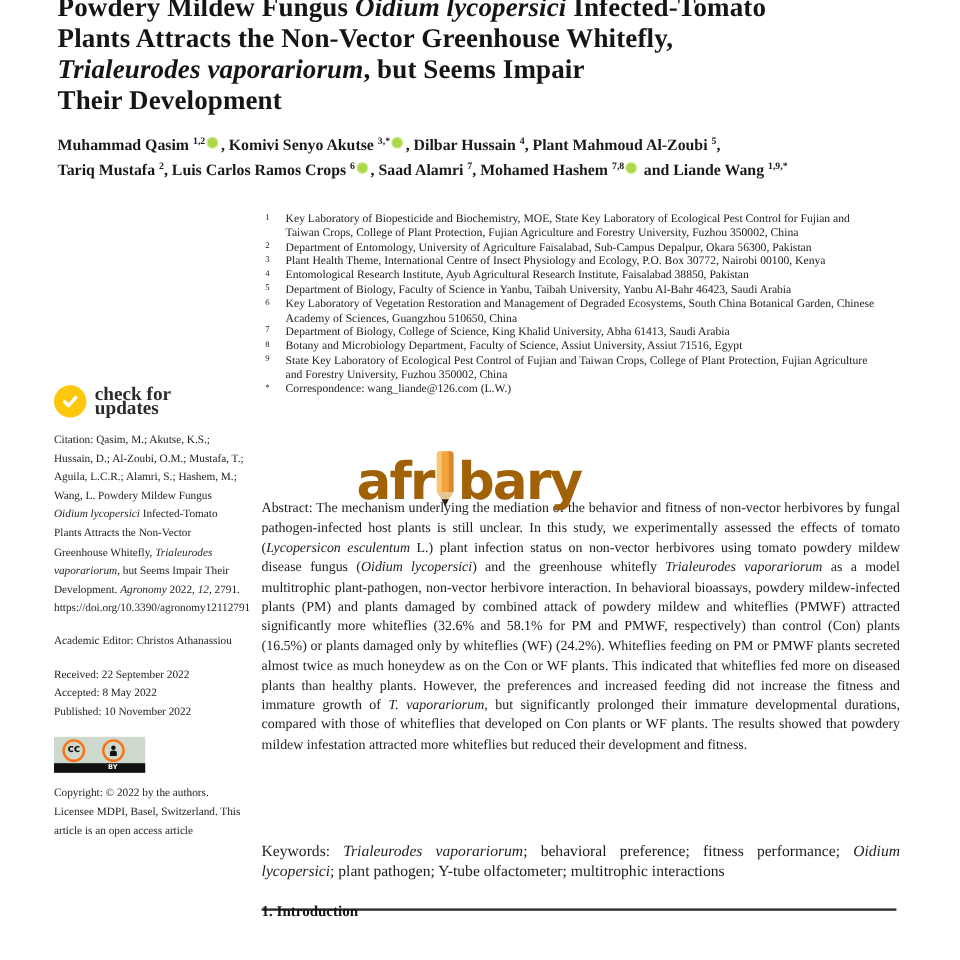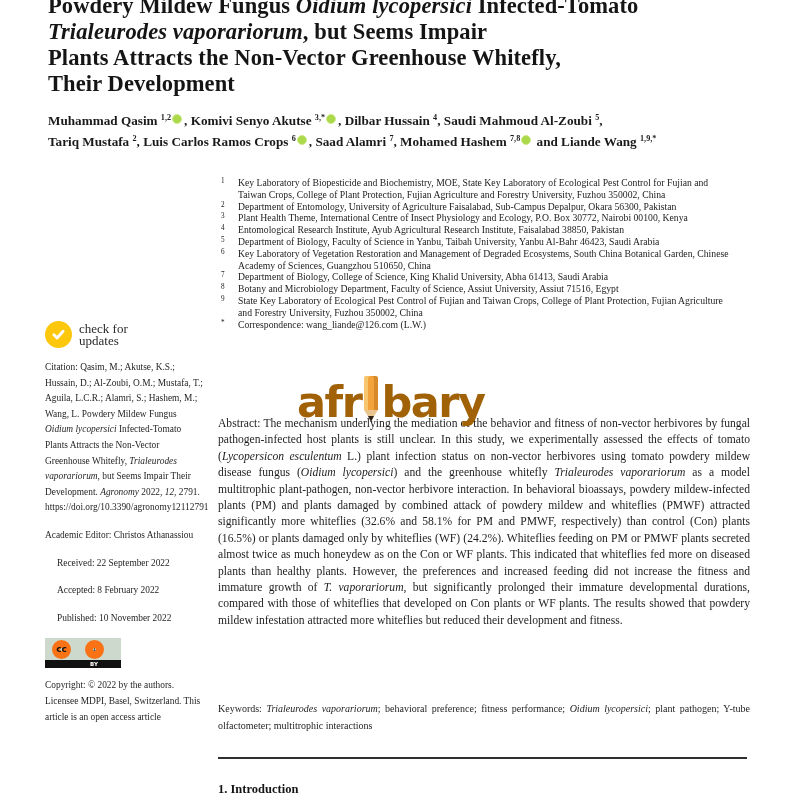--- a/index.html
+++ b/index.html
@@ -23,40 +23,40 @@
   .orcid { display:inline-block; width:10px; height:10px; border-radius:50%;
            background:#abd949; border:1.5px solid #cdeb8b; vertical-align:1px; margin:0 2px 0 1px; }
 
   
   .affs { position:absolute; left:219px; top:177px; width:512px; font-size:9.7px; line-height:11.8px; color:#222; }
   .aff-row { display:grid; grid-template-columns:15px 1fr; column-gap:4px; }
   .aff-m { font-size:7.2px; position:relative; top:-1px; padding-left:2px; }
 
   
   .abstract { position:absolute; left:218px; top:416px; width:532px; font-size:11.6px; line-height:16.4px; text-align:justify; color:#1d1d1d; }
-  .keywords { position:absolute; left:218px; top:700px; width:532px; font-size:10px; line-height:17px; text-align:justify; color:#1d1d1d; }
+  .keywords { position:absolute; left:218px; top:700px; width:532px; font-size:13px; line-height:17px; text-align:justify; color:#1d1d1d; }
   .divider  { position:absolute; left:218px; top:757px; width:529px; height:2px; background:#2f2f2f; }
-  .intro    { position:absolute; left:218px; top:782px; font-size:12.5px; font-weight:bold; color:#151515; }
+  .intro    { position:absolute; left:218px; top:752px; font-size:12.5px; font-weight:bold; color:#151515; }
 
   
   .sidebar { position:absolute; left:45px; top:321px; width:161px; font-size:9.4px; line-height:15.6px; color:#1f1f1f; }
   .sb-block { margin:0 0 12px 0; }
-  .sb-line { margin:12px; }
+  .sb-line { margin:0; }
 
   .chk { display:flex; align-items:center; gap:7px; margin-bottom:12px; cursor:pointer; }
   .chk-circle { width:27px; height:27px; border-radius:50%; background:#fdc70c; flex:0 0 27px;
                 display:flex; align-items:center; justify-content:center; }
   .chk-circle svg { width:17px; height:17px; }
-  .chk-text { font-weight:normal; font-size:13px; line-height:11.5px; color:#2b2b2b; }
+  .chk-text { font-weight:bold; font-size:16px; line-height:11.5px; color:#2b2b2b; }
 
   .cc-badge { position:relative; width:76px; height:30px; background:#cdd9cd; margin:2px 0 10px 0; }
   .cc-strip { position:absolute; left:0; bottom:0; width:100%; height:8px; background:#111; }
   .cc-by { position:absolute; left:45px; bottom:0; color:#fff; font-size:5.5px; font-weight:bold; line-height:8px;
            font-family:"DejaVu Sans",sans-serif; }
-  .cc-c { position:absolute; top:2px; width:19px; height:19px; border:8px solid #f97316; border-radius:50%;
+  .cc-c { position:absolute; top:2px; width:19px; height:19px; border:2px solid #f97316; border-radius:50%;
           background:#cdd9cd; display:flex; align-items:center; justify-content:center;
           font-weight:bold; font-size:9px; font-family:"DejaVu Sans",sans-serif; color:#111; }
   .cc1 { left:7px; } .cc2 { left:40px; }
   .cc2 svg { width:11px; height:11px; fill:#111; }
 
   
   .watermark { position:absolute; left:297px; top:379px; z-index:5;
                font-family:"DejaVu Sans",sans-serif; font-weight:bold; font-size:43px; letter-spacing:-1.5px;
                color:#a16207; line-height:46px; display:flex; align-items:flex-start; }
   .pencil { position:relative; display:inline-block; width:14px; height:50px; margin:0 3px; top:-3px; }
@@ -65,27 +65,27 @@
   .pencil-tip { position:absolute; left:0; top:34px; width:0; height:0;
                 border-left:7px solid transparent; border-right:7px solid transparent; border-top:11px solid #e8c48f; }
   .pencil-lead { position:absolute; left:4px; top:40px; width:0; height:0;
                  border-left:3px solid transparent; border-right:3px solid transparent; border-top:6px solid #2e2217; }
 </style>
 </head>
 <body>
 
 <div class="title-block">
   <div class="title-line"><span>Powdery Mildew Fungus </span><span class="it">Oidium lycopersici</span><span> Infected-Tomato</span></div>
+  <div class="title-line"><span>Plants Attracts the Non-Vector Greenhouse Whitefly,</span></div>
   <div class="title-line"><span class="it">Trialeurodes vaporariorum</span><span>, but Seems Impair</span></div>
-  <div class="title-line"><span>Plants Attracts the Non-Vector Greenhouse Whitefly,</span></div>
   <div class="title-line"><span>Their Development</span></div>
 </div>
 
 <div class="authors">
-  <div class="author-line"><span>Muhammad Qasim </span><sup>1,2</sup><span class="orcid"></span><span>, Komivi Senyo Akutse </span><sup>3,*</sup><span class="orcid"></span><span>, Dilbar Hussain </span><sup>4</sup><span>, Saudi Mahmoud Al-Zoubi </span><sup>5</sup><span>,</span></div>
+  <div class="author-line"><span>Muhammad Qasim </span><sup>1,2</sup><span class="orcid"></span><span>, Komivi Senyo Akutse </span><sup>3,*</sup><span class="orcid"></span><span>, Dilbar Hussain </span><sup>4</sup><span>, Plant Mahmoud Al-Zoubi </span><sup>5</sup><span>,</span></div>
   <div class="author-line"><span>Tariq Mustafa </span><sup>2</sup><span>, Luis Carlos Ramos Crops </span><sup>6</sup><span class="orcid"></span><span>, Saad Alamri </span><sup>7</sup><span>, Mohamed Hashem </span><sup>7,8</sup><span class="orcid"></span><span> and Liande Wang </span><sup>1,9,*</sup></div>
 </div>
 
 <div class="affs">
   <div class="aff-row">
     <span class="aff-m">1</span>
     <span class="aff-t"><span>Key Laboratory of Biopesticide and Biochemistry, MOE, State Key Laboratory of Ecological Pest Control for Fujian and Taiwan Crops, College of Plant Protection, Fujian Agriculture and Forestry University, Fuzhou 350002, China</span></span>
   </div>
   <div class="aff-row">
     <span class="aff-m">2</span>
@@ -143,21 +143,21 @@
       <div>updates</div>
     </span>
   </div>
 
   <p class="sb-block"><span class="bd">Citation: </span><span>Qasim, M.; Akutse, K.S.; Hussain, D.; Al-Zoubi, O.M.; Mustafa, T.; Aguila, L.C.R.; Alamri, S.; Hashem, M.; Wang, L. Powdery Mildew Fungus </span><span class="it">Oidium lycopersici</span><span> Infected-Tomato Plants Attracts the Non-Vector Greenhouse Whitefly, </span><span class="it">Trialeurodes vaporariorum</span><span>, but Seems Impair Their Development. </span><span class="it">Agronomy </span><span class="bd">2022</span><span>, </span><span class="it">12</span><span>, 2791. </span><span>https://doi.org/10.3390/agronomy12112791</span></p>
 
   <p class="sb-block"><span class="bd">Academic Editor: </span><span>Christos Athanassiou</span></p>
 
   <div class="sb-block">
     <p class="sb-line"><span class="bd">Received: </span><span>22 September 2022</span></p>
-    <p class="sb-line"><span class="bd">Accepted: </span><span>8 February 2022</span></p>
+    <p class="sb-line"><span class="bd">Accepted: </span><span>8 May 2022</span></p>
     <p class="sb-line"><span class="bd">Published: </span><span>10 November 2022</span></p>
   </div>
 
 
   <div class="cc-badge">
     <span class="cc-c cc1">cc</span>
     <span class="cc-c cc2">
       <svg viewBox="0 0 10 10">
           <circle cx="5" cy="2.8" r="1.7"></circle>
           <path d="M2.4 9 V6.6 Q2.4 4.9 5 4.9 Q7.6 4.9 7.6 6.6 V9 Z"></path>

